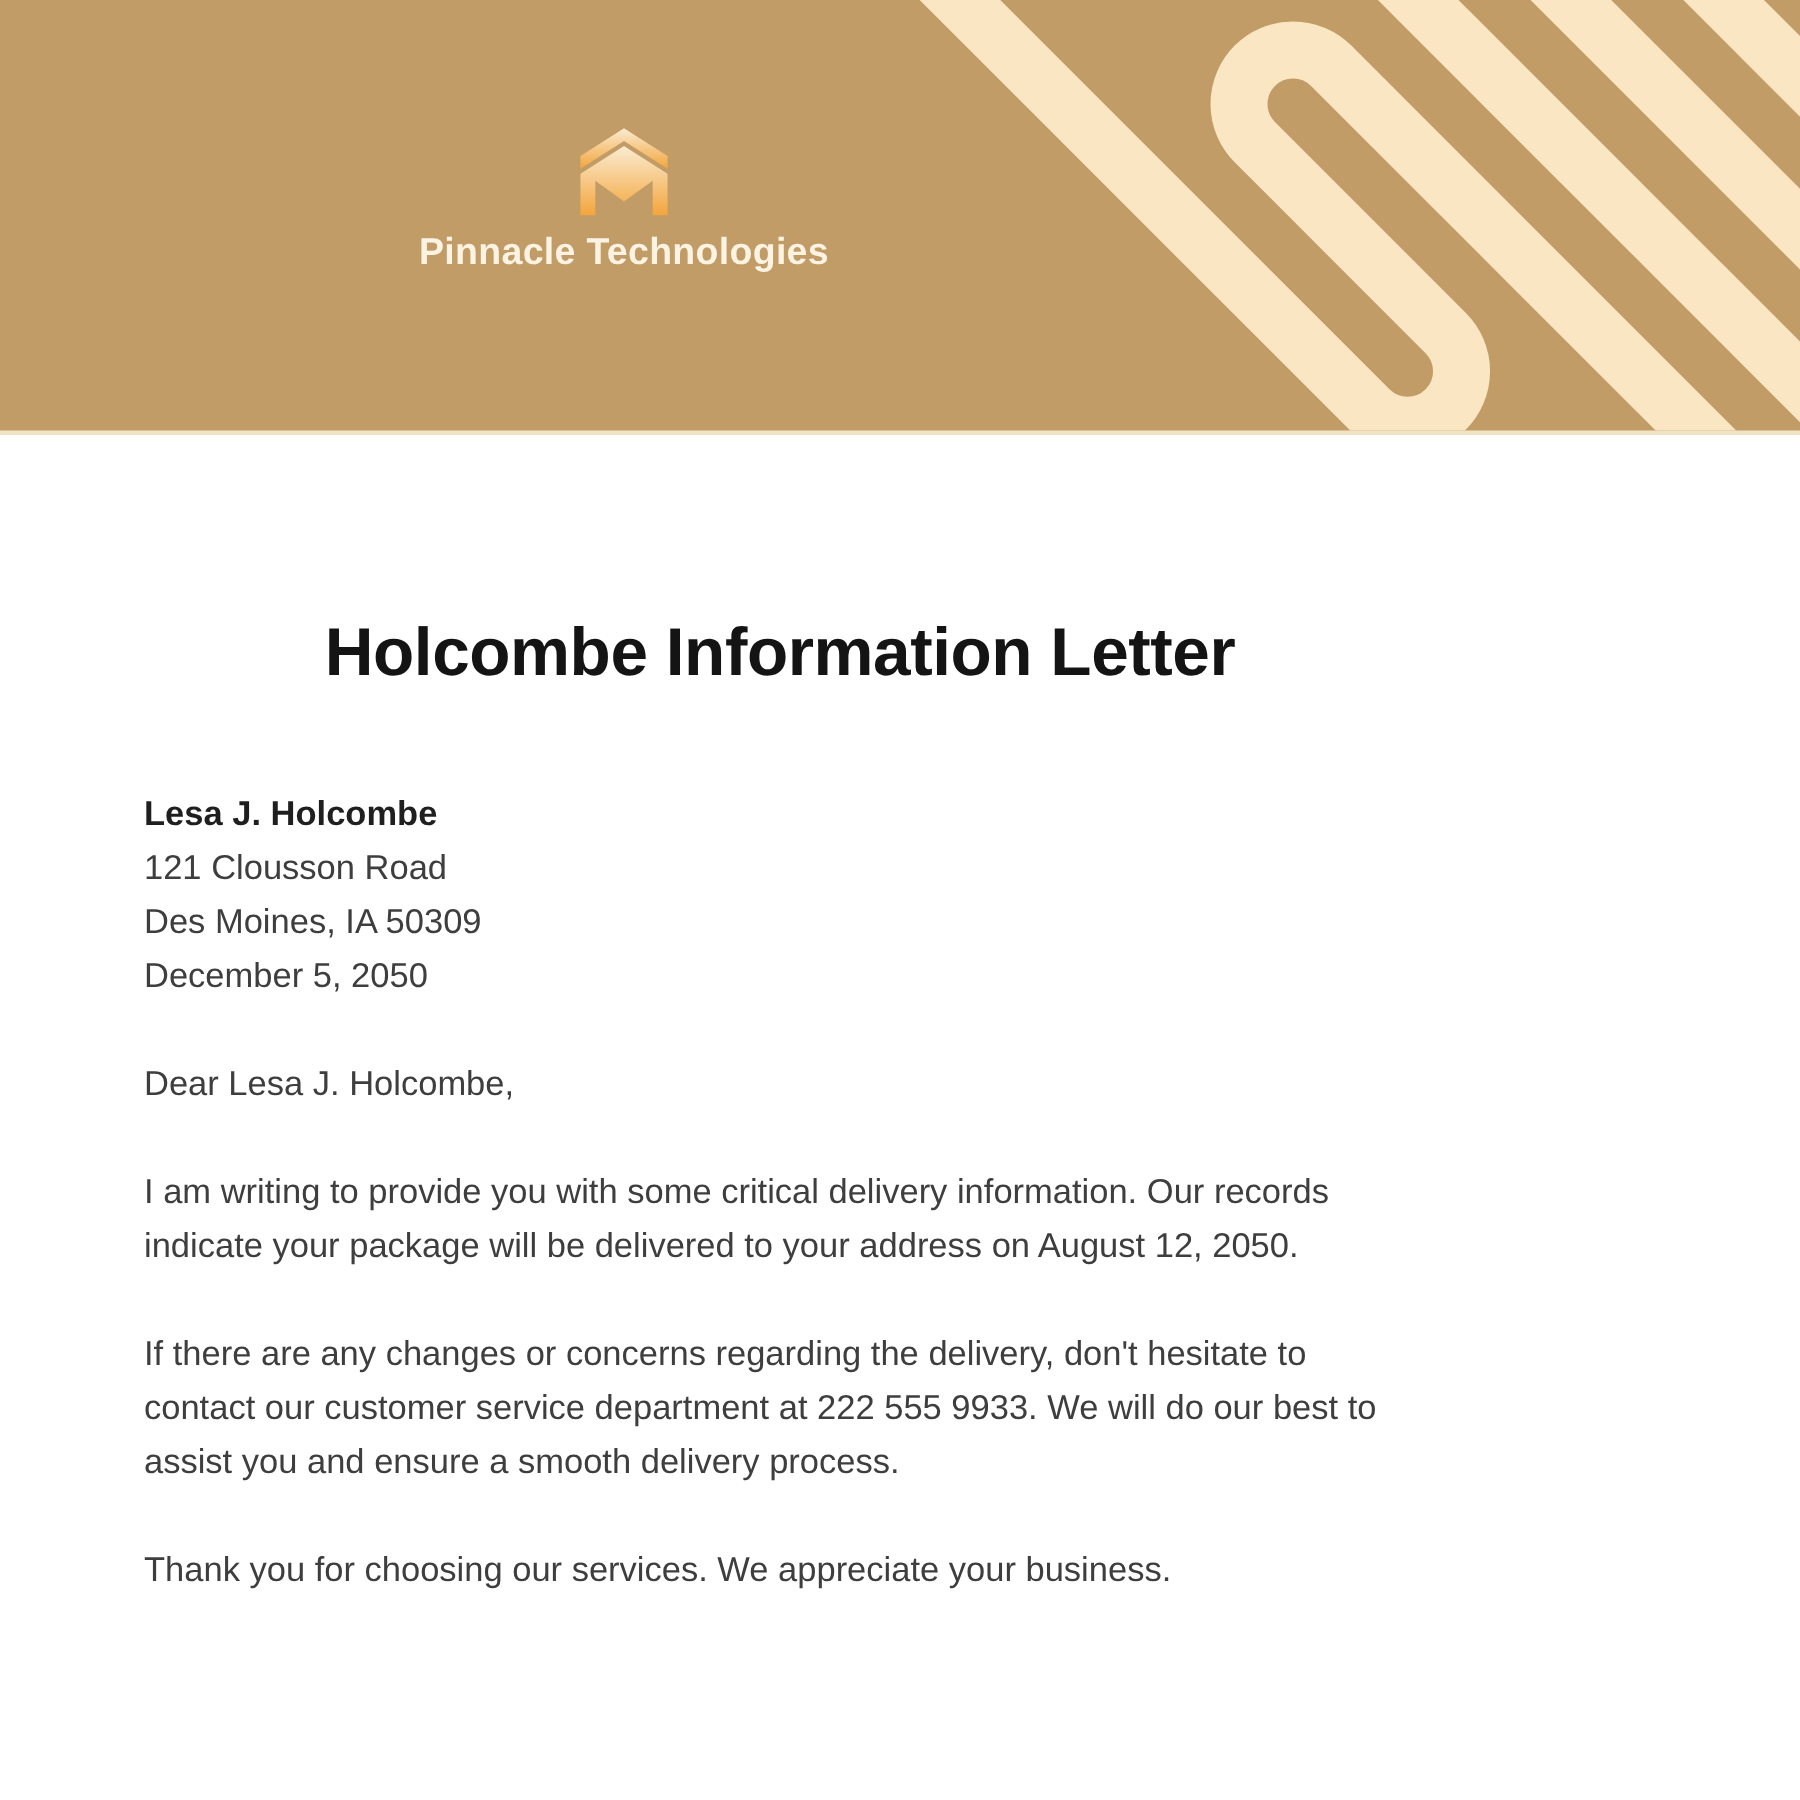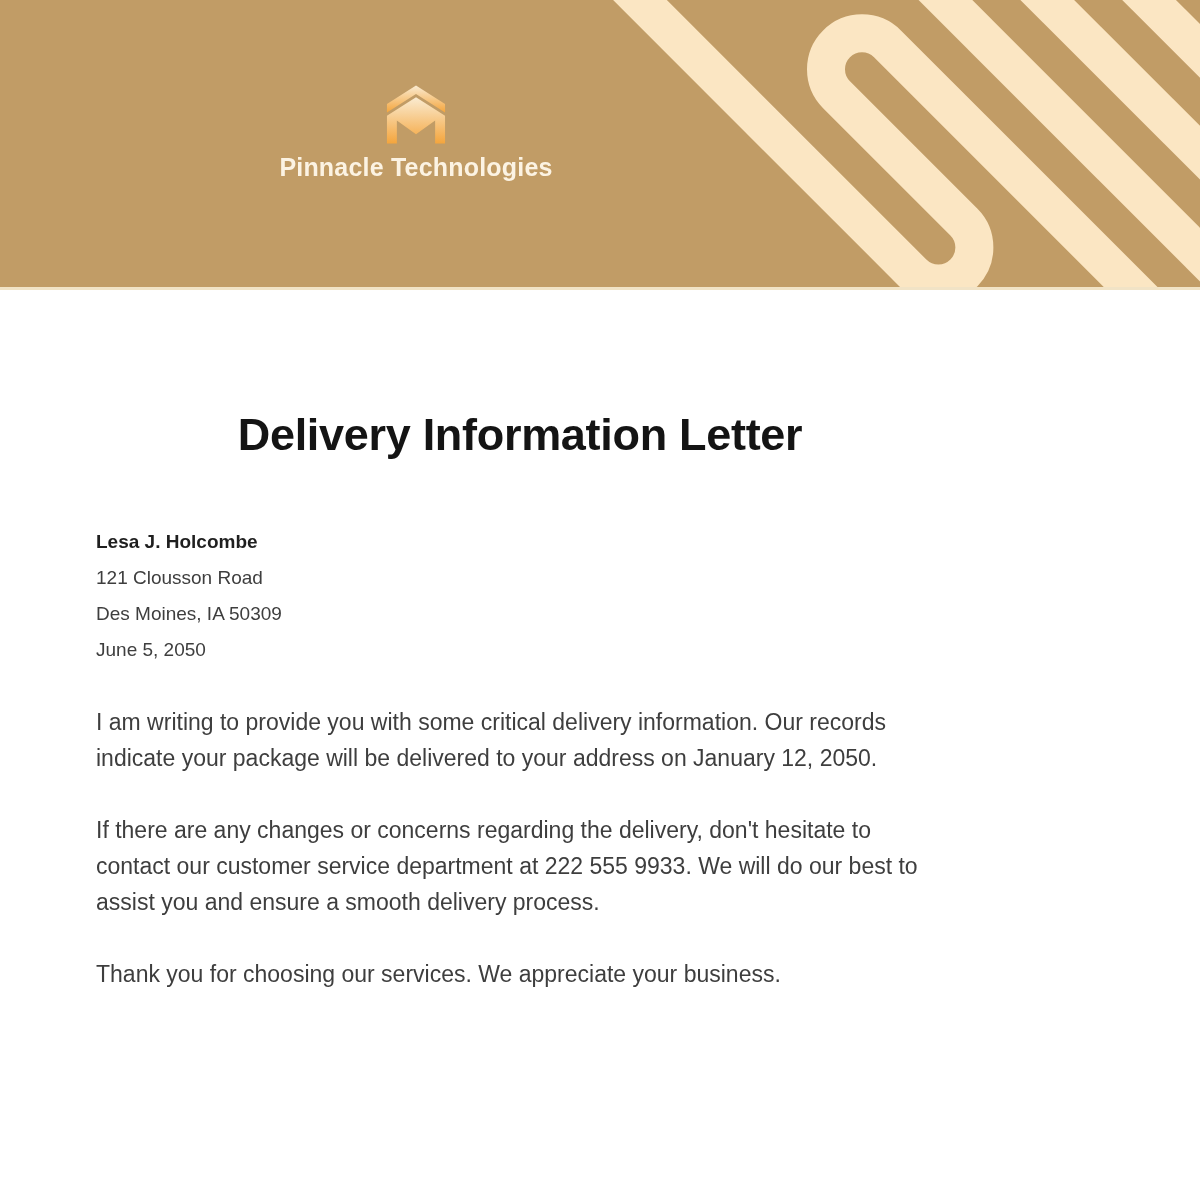--- a/index.html
+++ b/index.html
@@ -37,21 +37,21 @@
   }
 
   
   .letter { padding: 0 96px; color: #3E3E3E; }
   .letter-title {
     margin: 0; padding-top: 118px;
     font-size: 45px; line-height: 54px; font-weight: 700;
     letter-spacing: -0.3px;
     text-align: center; color: #141414;
   }
-  .recipient { margin-top: 62px; font-size: 19px; line-height: 36px; }
+  .recipient { margin-top: 62px; font-size: 23px; line-height: 36px; }
   .recipient-name { font-weight: 700; color: #1F1F1F; }
   .salutation { margin-top: 36px; font-size: 23px; line-height: 36px; }
   .letter p.para {
     margin: 36px 0 0 0;
     font-size: 23px; line-height: 36px;
   }
 </style>
 </head>
 <body>
 
@@ -77,28 +77,29 @@
           </linearGradient>
         </defs>
         <path fill="url(#logoGrad)" d="M6,30 L50,2 L94,30 L94,43 L50,15 L6,43 Z"></path>
         <path fill="url(#logoGrad)" d="M6,48 L50,20 L94,48 L94,90 L79,90 L79,55 L50,76 L21,55 L21,90 L6,90 Z"></path>
       </svg>
       <div class="company-name">Pinnacle Technologies</div>
     </div>
   </div>
 
   <div class="letter">
-    <h1 class="letter-title">Delivery Information Letter</h1>
+    <h1 class="letter-title">Holcombe Information Letter</h1>
 
     <div class="recipient">
       <div class="recipient-name">Lesa J. Holcombe</div>
       <div>121 Clousson Road</div>
       <div>Des Moines, IA 50309</div>
-      <div>June 5, 2050</div>
+      <div>December 5, 2050</div>
     </div>
 
+    <div class="salutation">Dear Lesa J. Holcombe,</div>
 
-    <p class="para">I am writing to provide you with some critical delivery information. Our records indicate your package will be delivered to your address on January 12, 2050.</p>
+    <p class="para">I am writing to provide you with some critical delivery information. Our records indicate your package will be delivered to your address on August 12, 2050.</p>
     <p class="para">If there are any changes or concerns regarding the delivery, don't hesitate to contact our customer service department at 222 555 9933. We will do our best to assist you and ensure a smooth delivery process.</p>
     <p class="para">Thank you for choosing our services. We appreciate your business.</p>
   </div>
 
 </div>
 
 </body></html>

